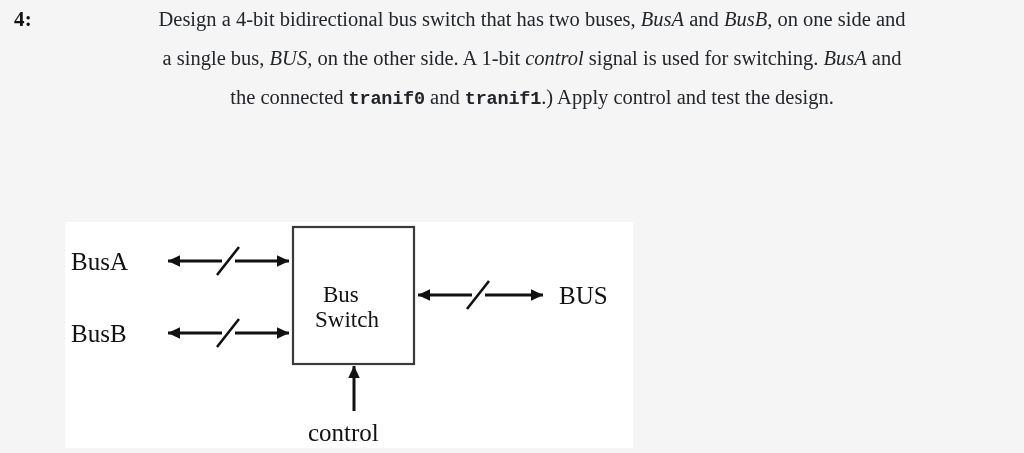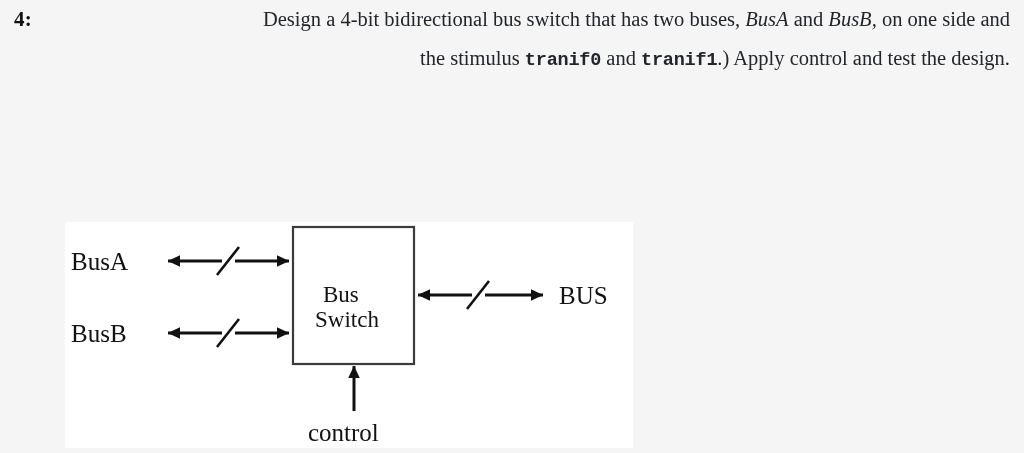--- a/index.html
+++ b/index.html
@@ -38,25 +38,25 @@
     padding-left: 14px;
     box-sizing: border-box;
     font-weight: bold;
     font-size: 21px;
     line-height: 39px;
     color: #111;
     letter-spacing: .3px;
   }
   .problem-body {
     flex: 1 1 auto;
-    padding-right: 14px;
+    padding-right: 6px;
     font-size: 20.5px;
     line-height: 39px;
     color: #22262b;
-    text-align: right;
+    text-align: center;
   }
   .problem-body .ln {
     white-space: nowrap;
     display: block;
   }
   .it {
     font-style: italic;
   }
   .code {
     font-family: "Liberation Mono", monospace;
@@ -93,21 +93,22 @@
 </style>
 </head>
 <body>
 
 <div class="page">
 
   <div class="problem">
     <div class="problem-number">4:</div>
     <div class="problem-body">
       <span class="ln"><span>Design a 4-bit bidirectional bus switch that has two buses, </span><span class="it">BusA</span><span> and </span><span class="it">BusB,</span><span> on one side and</span></span>
-      <span class="ln"><span>the stimulus </span><span class="code">tranif0</span><span> and </span><span class="code">tranif1</span><span>.) Apply control and test the design.</span></span>
+      <span class="ln"><span>a single bus, </span><span class="it">BUS,</span><span> on the other side. A 1-bit </span><span class="it">control</span><span> signal is used for switching. </span><span class="it">BusA</span><span> and</span></span>
+      <span class="ln"><span>the connected </span><span class="code">tranif0</span><span> and </span><span class="code">tranif1</span><span>.) Apply control and test the design.</span></span>
     </div>
   </div>
 
   <div class="figure-panel">
     <svg class="figure-svg" viewBox="0 0 568 226" xmlns="http://www.w3.org/2000/svg">
       <defs>
         <marker id="arrR" markerWidth="13" markerHeight="13" refX="12.3" refY="6.5" orient="auto" markerUnits="userSpaceOnUse">
           <path d="M0,0.6 L12.6,6.5 L0,12.4 Z" fill="#111111"></path>
         </marker>
         <marker id="arrL" markerWidth="13" markerHeight="13" refX="12.3" refY="6.5" orient="auto" markerUnits="userSpaceOnUse">

